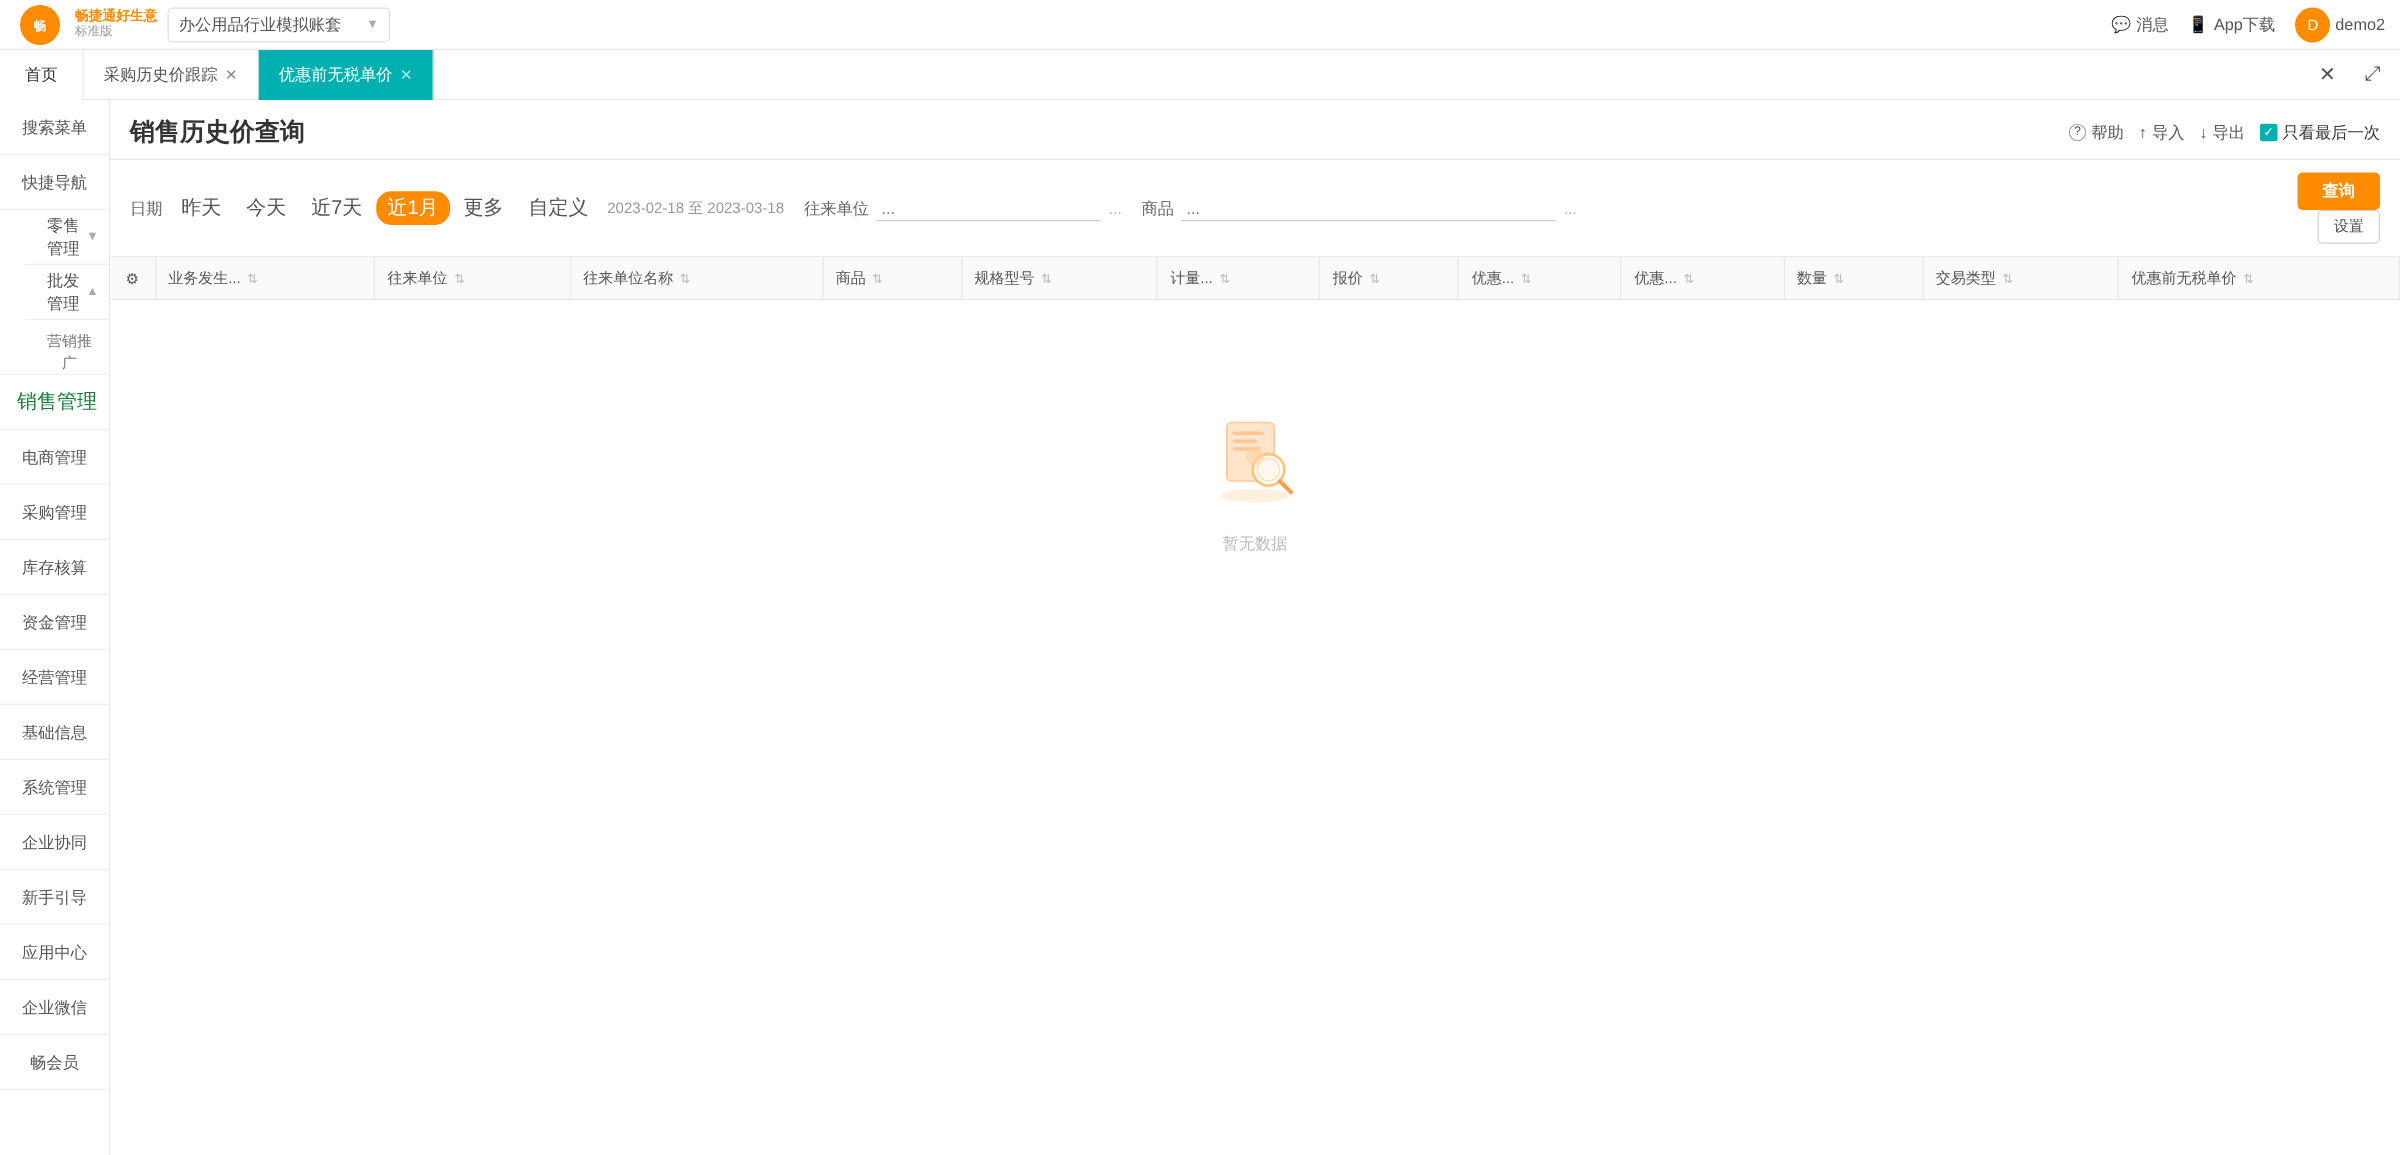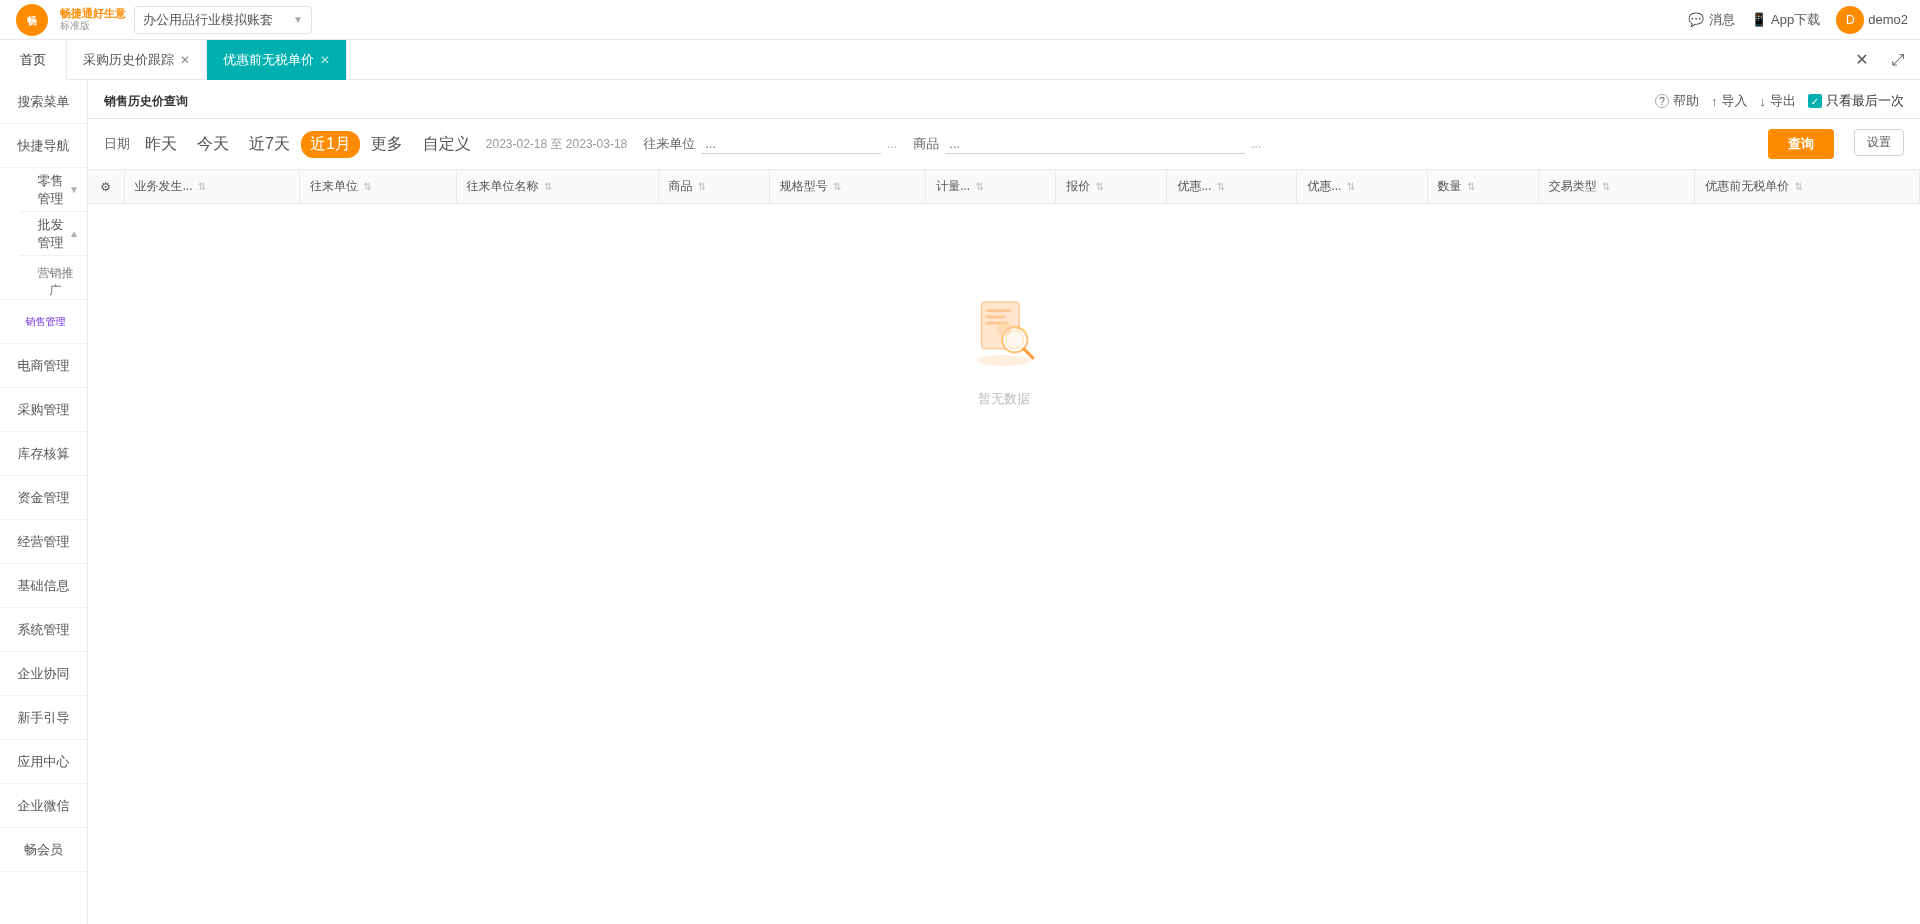--- a/index.html
+++ b/index.html
@@ -112,21 +112,21 @@
     
     .page-header {
       background: #fff;
       padding: 12px 16px 8px;
       border-bottom: 1px solid #e8e8e8;
       display: flex;
       align-items: center;
       justify-content: space-between;
       flex-shrink: 0;
     }
-    .page-title { font-size: 12px; font-weight: bold; color: #333; }
+    .page-title { font-size: 20px; font-weight: bold; color: #333; }
     .page-header-actions { display: flex; align-items: center; gap: 12px; }
     .header-action-item { display: flex; align-items: center; gap: 4px; cursor: pointer; color: #555; font-size: 13px; }
     .checkbox-only { display: flex; align-items: center; gap: 4px; }
     .checkbox-teal { width: 14px; height: 14px; border: 2px solid #00b0b0; background: #00b0b0; border-radius: 2px; display: flex; align-items: center; justify-content: center; }
     .checkbox-teal::after { content: '✓'; color: white; font-size: 10px; }
 
     
     .filter-bar {
       background: #fff;
       padding: 10px 16px;
@@ -303,21 +303,21 @@
       <span>零售管理</span>
       <span class="sidebar-arrow">▼</span>
     </div>
     <div class="sidebar-item has-arrow">
       <span>批发管理</span>
       <span class="sidebar-arrow">▲</span>
     </div>
     <div class="sidebar-item" style="padding-left:32px;font-size:12px;color:#777;align-items:flex-end;">
       <span>营销推广</span>
     </div>
-    <div class="sidebar-item" style="padding-left:12px;font-size:10px;color:#6d28d9;">
+    <div class="sidebar-item" style="padding-left:12px;font-size:16px;color:#15803d;">
       <span>销售管理</span>
     </div>
     <div class="sidebar-item">
       <span>电商管理</span>
     </div>
     <div class="sidebar-item">
       <span>采购管理</span>
     </div>
     <div class="sidebar-item">
       <span>库存核算</span>
@@ -394,21 +394,21 @@
         <input type="text" class="filter-input" placeholder="..." style="width: 180px;">
         <span class="filter-dots">...</span>
       </div>
 
       <div class="filter-group">
         <span class="filter-label">商品</span>
         <input type="text" class="filter-input" placeholder="..." style="width: 300px;">
         <span class="filter-dots">...</span>
       </div>
 
-      <div style="margin-left:auto;display:flex;flex-direction:row;align-items:flex-start;gap:20px;">
+      <div style="margin-left:auto;display:flex;flex-direction:column;align-items:flex-end;gap:0;">
         <button class="query-btn">查询</button>
         <button class="settings-btn">设置</button>
       </div>
     </div>
 
     <div class="table-container">
       <table>
         <thead>
           <tr>
             <th class="settings-col">

